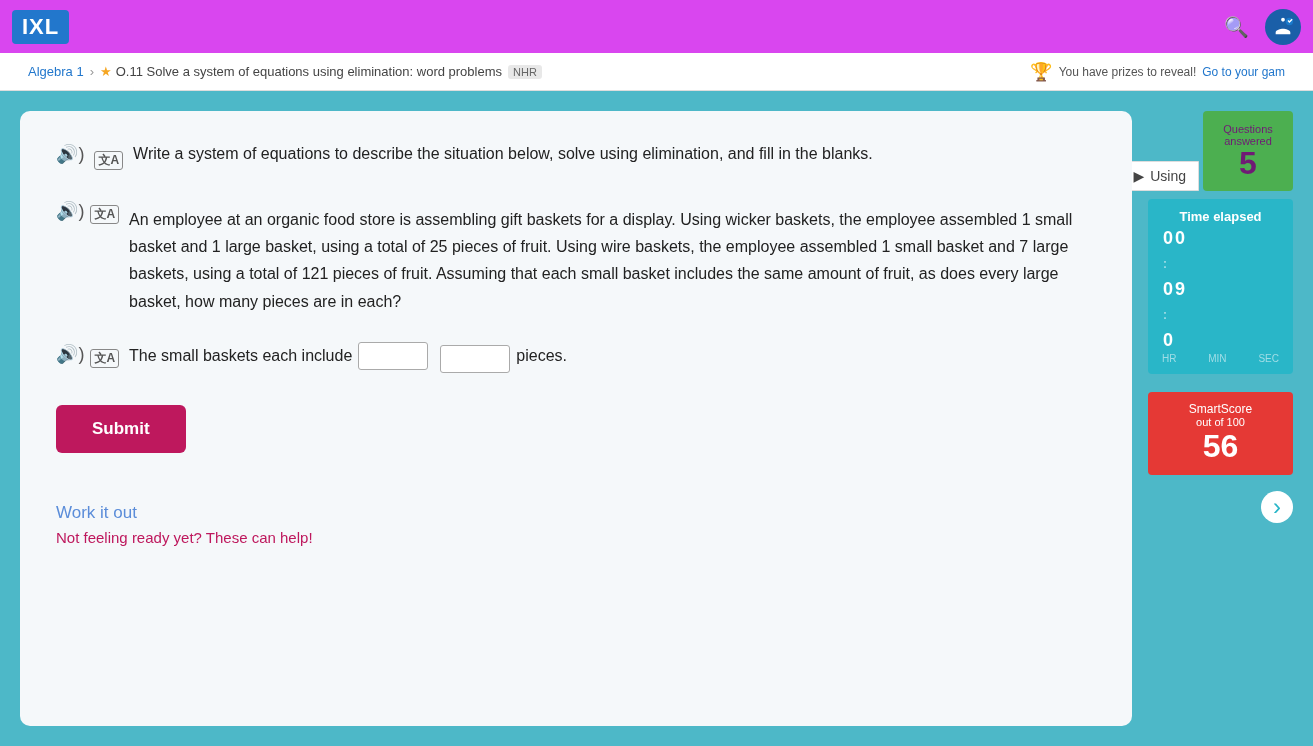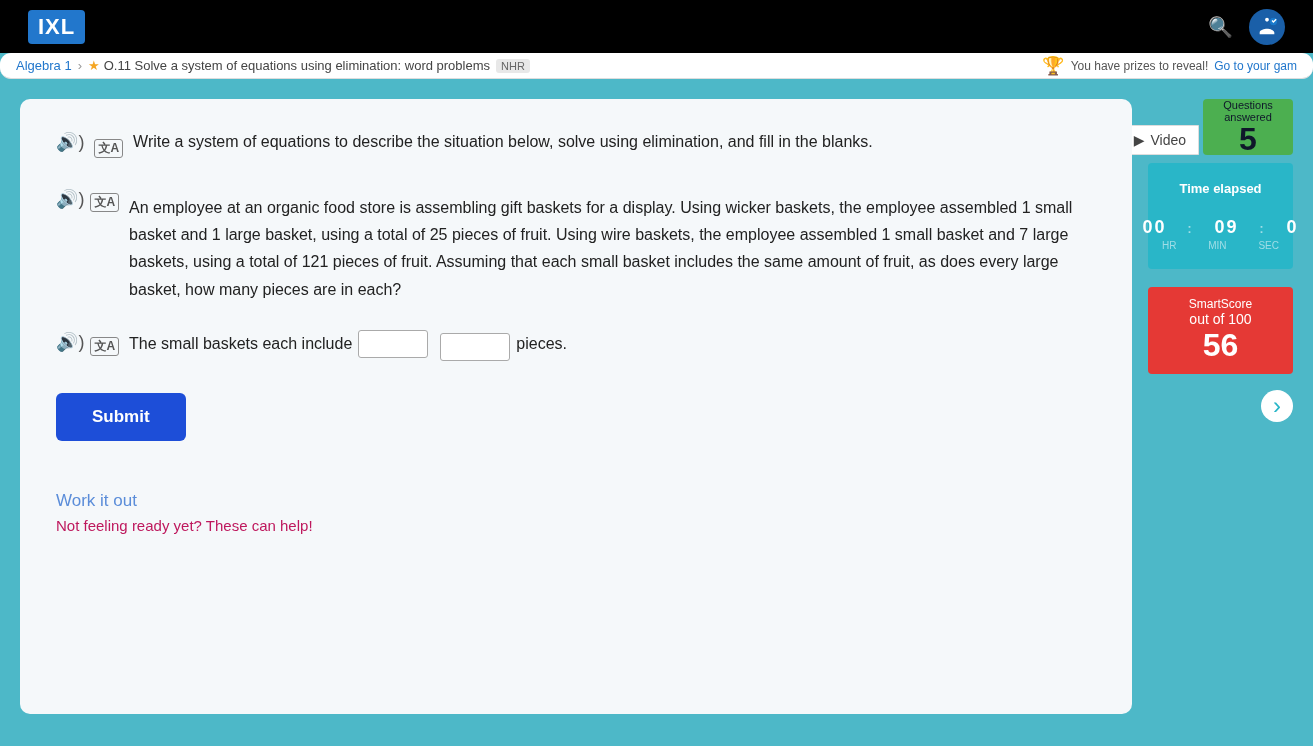--- a/index.html
+++ b/index.html
@@ -1,24 +1,24 @@
 <!DOCTYPE html>
 <html><head>
   <meta charset="utf-8">
   <style>
     * { box-sizing: border-box; margin: 0; padding: 0; }
     body { font-family: Arial, sans-serif; background: #4db8c8; width: 1313px; min-height: 746px; overflow-x: hidden; }
 
     
     .header {
-      background: #000000;
+      background: #d946ef;
       height: 53px;
       display: flex;
       align-items: center;
-      padding: 0 28px;
+      padding: 0 12px;
       gap: 22px;
       position: relative;
     }
     .logo {
       background: #2277cc;
       color: white;
       font-weight: 900;
       font-size: 22px;
       padding: 4px 10px;
       border-radius: 4px;
@@ -61,28 +61,27 @@
       display: flex;
       align-items: center;
       justify-content: center;
       cursor: pointer;
     }
     .avatar-circle svg { width: 22px; height: 22px; }
 
     
     .breadcrumb-bar {
       background: white;
-      height: 26px;
-      display: flex;
-      align-items: center;
-      padding: 0 16px;
+      height: 38px;
+      display: flex;
+      align-items: center;
+      padding: 0 28px;
       font-size: 13px;
       color: #444;
       border-bottom: 1px solid #ddd;
-      border-radius: 11px;
     }
     .breadcrumb-bar a { color: #2277cc; text-decoration: none; }
     .breadcrumb-sep { margin: 0 6px; color: #999; }
     .breadcrumb-star { color: #f5a623; margin-right: 4px; }
     .breadcrumb-tag {
       background: #e8e8e8;
       border-radius: 3px;
       padding: 1px 5px;
       font-size: 11px;
       color: #666;
@@ -175,21 +174,21 @@
       border-radius: 3px;
       height: 28px;
       width: 70px;
       font-size: 15px;
       padding: 0 6px;
       background: white;
       display: inline-block;
     }
 
     .submit-btn {
-      background: #1d4ed8;
+      background: #be185d;
       color: white;
       border: none;
       border-radius: 6px;
       padding: 14px 36px;
       font-size: 17px;
       font-weight: 700;
       cursor: pointer;
       margin-top: 4px;
     }
 
@@ -227,55 +226,56 @@
       display: flex;
       justify-content: flex-end;
       align-items: center;
       margin-bottom: 8px;
     }
 
     .time-elapsed-panel {
       background: #29b6c8;
       color: white;
       border-radius: 4px;
-      padding: 18px 14px;
+      padding: 10px 14px;
       font-size: 13px;
       text-align: center;
       margin-bottom: 10px;
     }
     .time-elapsed-panel .t-label { font-size: 13px; font-weight: 600; }
     .time-display {
       display: flex;
       justify-content: center;
       align-items: baseline;
-      gap: 20px;
-      margin-top: 21px;
+      gap: 8px;
+      margin-top: 4px;
       font-size: 18px;
       font-weight: 700;
       letter-spacing: 2px;
+      flex-direction: column;
     }
     .time-sep { font-size: 12px; color: #a0dde6; margin: 0 1px; }
     .time-sub {
       display: flex;
       justify-content: space-between;
       font-size: 10px;
       color: #a0dde6;
       margin-top: 2px;
     }
 
     .smartscore-panel {
       background: #e53935;
       color: white;
       border-radius: 4px;
       padding: 10px 14px;
       text-align: center;
       margin-top: 8px;
     }
     .smartscore-panel .ss-label { font-size: 12px; }
-    .smartscore-panel .ss-sub { font-size: 14px; }
+    .smartscore-panel .ss-sub { font-size: 11px; }
     .smartscore-panel .ss-score { font-size: 32px; font-weight: 900; }
 
     .right-panel-wrapper {
       display: flex;
       flex-direction: column;
       width: 145px;
     }
     .icon-translate {
       display: inline-block;
       border: 1.5px solid #888;
@@ -368,23 +368,23 @@
       <a href="#">Work it out</a>
       <p>Not feeling ready yet? These can help!</p>
     </div>
   </div>
 
   <div class="right-panel-wrapper">
 
     <div class="top-right-area">
       <button class="video-btn">
         <span class="play-icon">▶</span>
-        <span>Video</span>
+        <span>Using</span>
       </button>
-      <div style="background:#4caf50; color:#0f172a; padding:0 14px; border-radius:4px; font-size:13px; font-weight:700; text-align:center; min-width:90px; margin-left:4px;">
+      <div style="background:#4caf50; color:#701a75; padding:12px 14px; border-radius:4px; font-size:13px; font-weight:700; text-align:center; min-width:90px; margin-left:4px;">
         <div style="font-size:11px;font-weight:400;">Questions answered</div>
         <div style="font-size:32px;font-weight:900;line-height:1;">5</div>
       </div>
     </div>
 
     <div class="time-elapsed-panel">
       <div class="t-label">Time elapsed</div>
       <div class="time-display">
         <span>00</span>
         <span class="time-sep">:</span>

